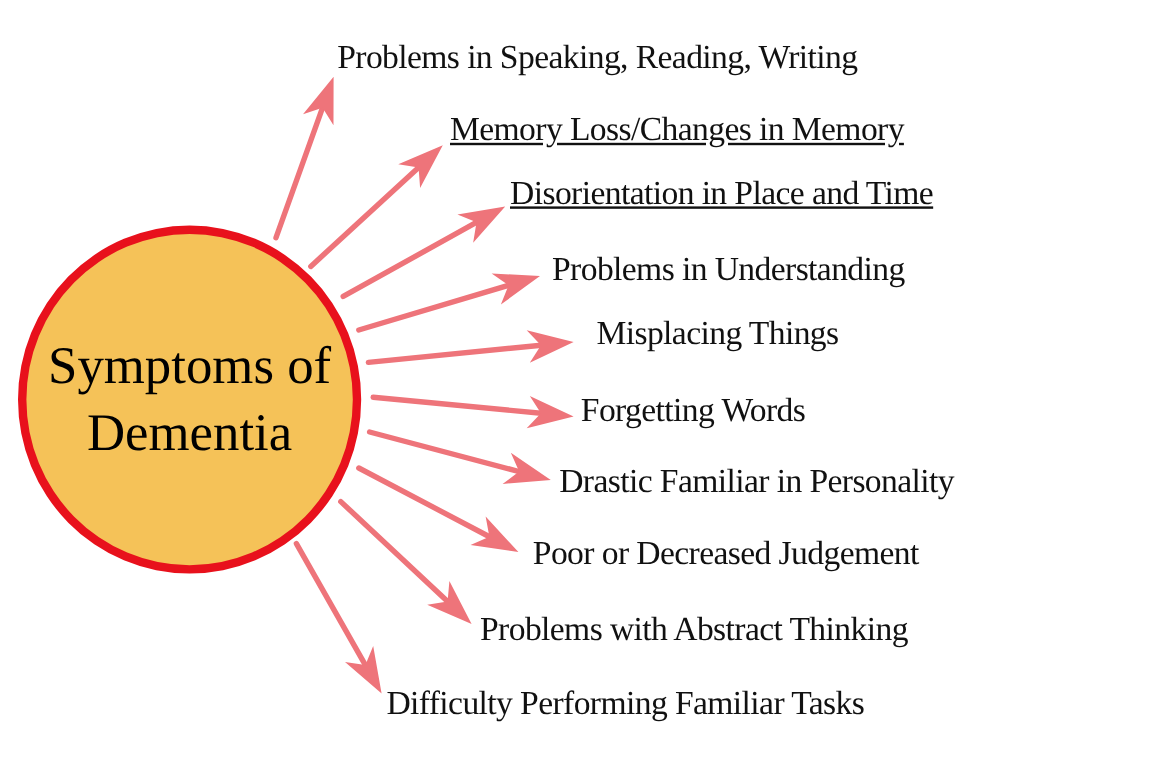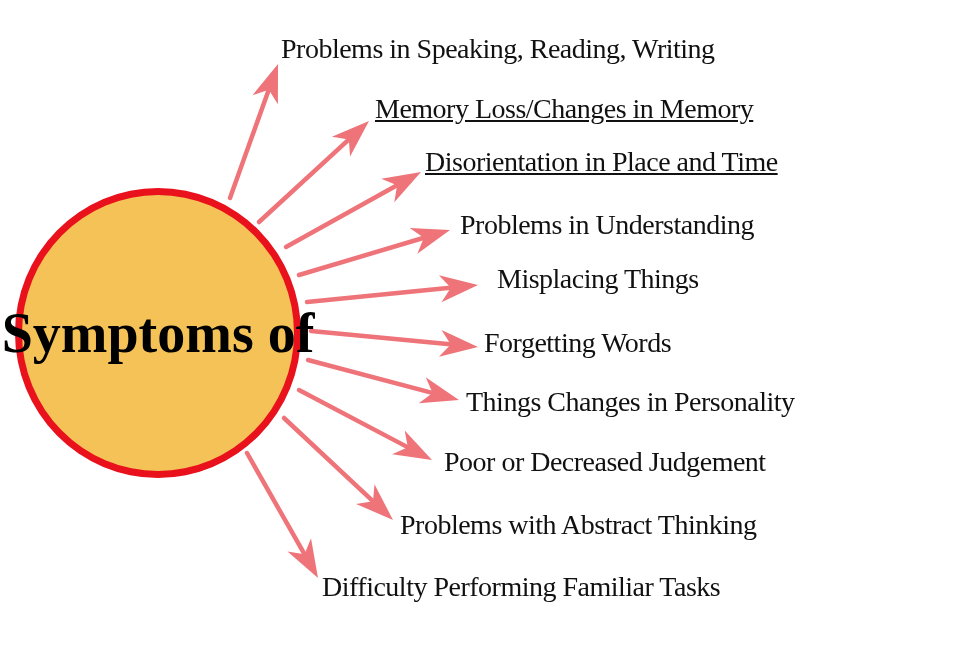--- a/index.html
+++ b/index.html
@@ -42,22 +42,22 @@
     background: var(--node-fill, #f5c258);
     border: 7px solid var(--node-border, #e8111c);
     border-radius: 50%;
     display: flex;
     flex-direction: column;
     align-items: center;
     justify-content: center;
     text-align: center;
   }
   .central-node .title-line {
-    font-weight: bold;
-    font-size: 56px;
+    font-weight: normal;
+    font-size: 44px;
     line-height: 56px;
     color: #000000;
     white-space: nowrap;
   }
   .symptom-label {
     position: absolute;
     font-size: 28px;
     line-height: 40px;
     color: var(--text, #111111);
     white-space: nowrap;
@@ -87,28 +87,29 @@
       <line x1="299" y1="390" x2="411.8238645296908" y2="449.3809813314162" class="arrow-shaft"></line>
       <polygon points="432.0,460.0 392.1,454.2 407.8,447.3 404.7,430.4" class="arrow-head"></polygon>
       <line x1="284" y1="418" x2="376.35226992169345" y2="504.4213902019517" class="arrow-shaft"></line>
       <polygon points="393.0,520.0 356.0,503.9 373.0,501.3 374.5,484.2" class="arrow-head"></polygon>
       <line x1="247" y1="453" x2="306.73931050766276" y2="558.1748424430683" class="arrow-shaft"></line>
       <polygon points="318.0,578.0 287.5,551.6 304.5,554.2 311.0,538.3" class="arrow-head"></polygon>
     </svg>
 
   <div class="central-node">
     <div class="title-line">Symptoms of</div>
+    <div class="title-line">Dementia</div>
   </div>
 
   <div id="labels-root">
       <div class="symptom-label" style="left: 281px; top: 29px;">Problems in Speaking, Reading, Writing</div>
       <div class="symptom-label" style="left: 375px; top: 89px; text-decoration: underline;">Memory Loss/Changes in Memory</div>
       <div class="symptom-label" style="left: 425px; top: 142px; text-decoration: underline;">Disorientation in Place and Time</div>
       <div class="symptom-label" style="left: 460px; top: 205px; text-align: center;">Problems in Understanding</div>
       <div class="symptom-label" style="left: 484px; top: 259px; margin-left: 13px;">Misplacing Things</div>
       <div class="symptom-label" style="left: 484px; top: 323px;">Forgetting Words</div>
-      <div class="symptom-label" style="left: 466px; top: 382px;">Things Changes in Personality</div>
+      <div class="symptom-label" style="left: 466px; top: 382px;">Drastic Familiar in Personality</div>
       <div class="symptom-label" style="left: 444px; top: 442px;">Poor or Decreased Judgement</div>
       <div class="symptom-label" style="left: 400px; top: 505px;">Problems with Abstract Thinking</div>
       <div class="symptom-label" style="left: 322px; top: 567px;">Difficulty Performing Familiar Tasks</div>
     </div>
 
 </div>
 
 </body></html>

